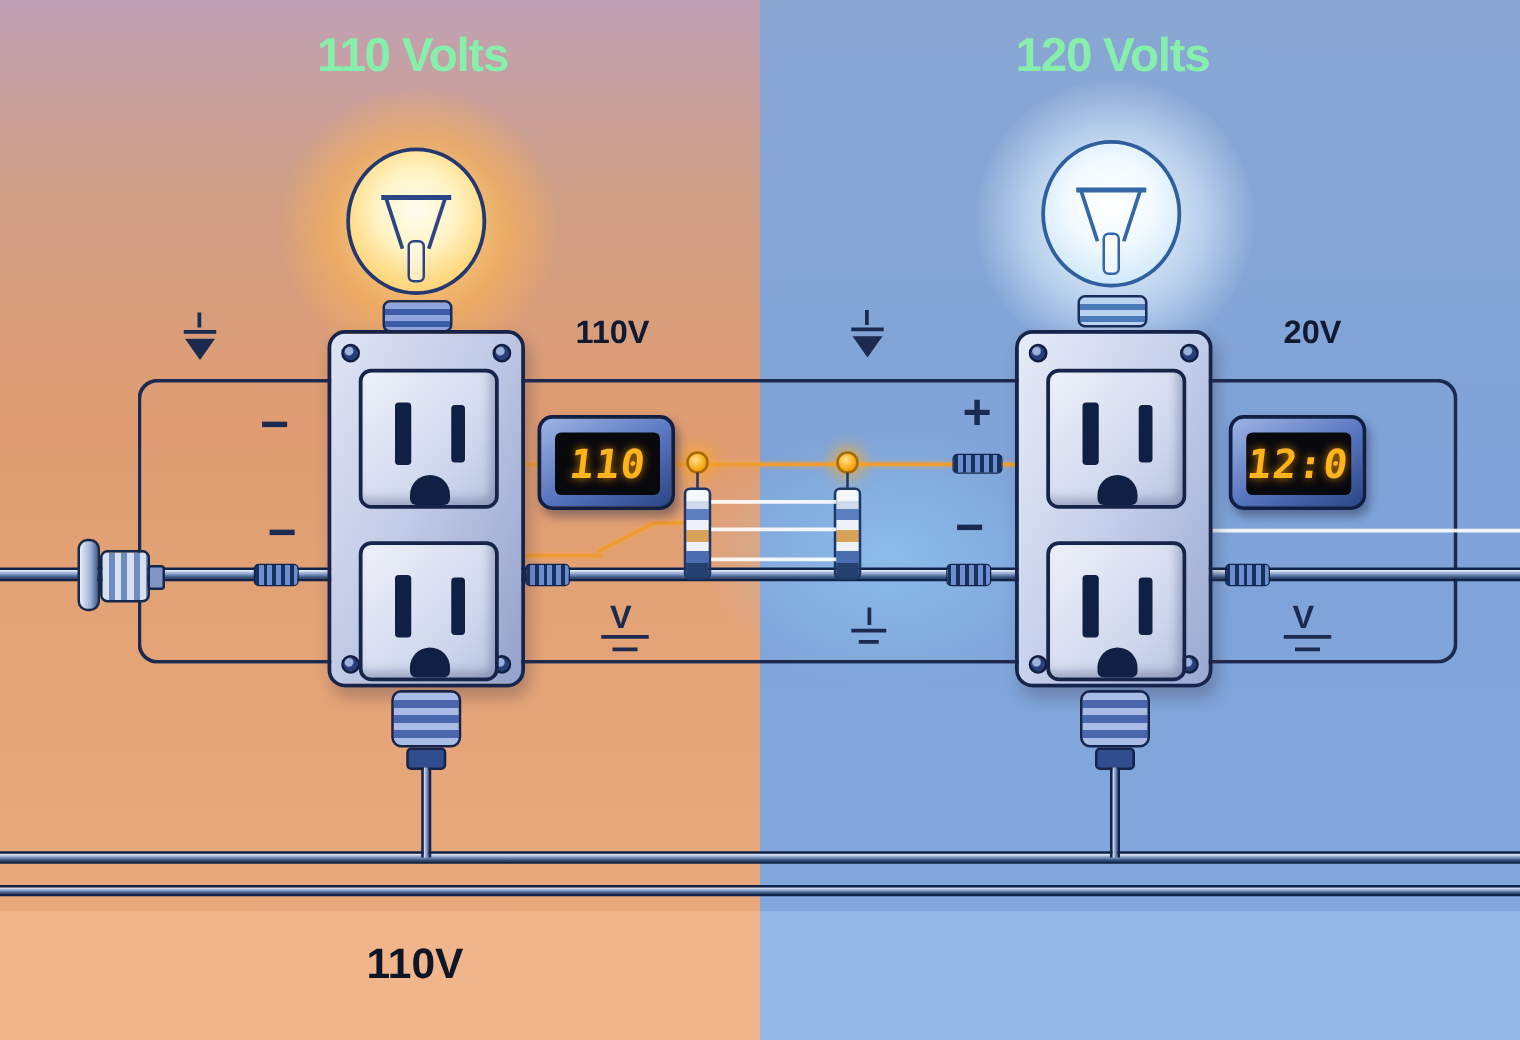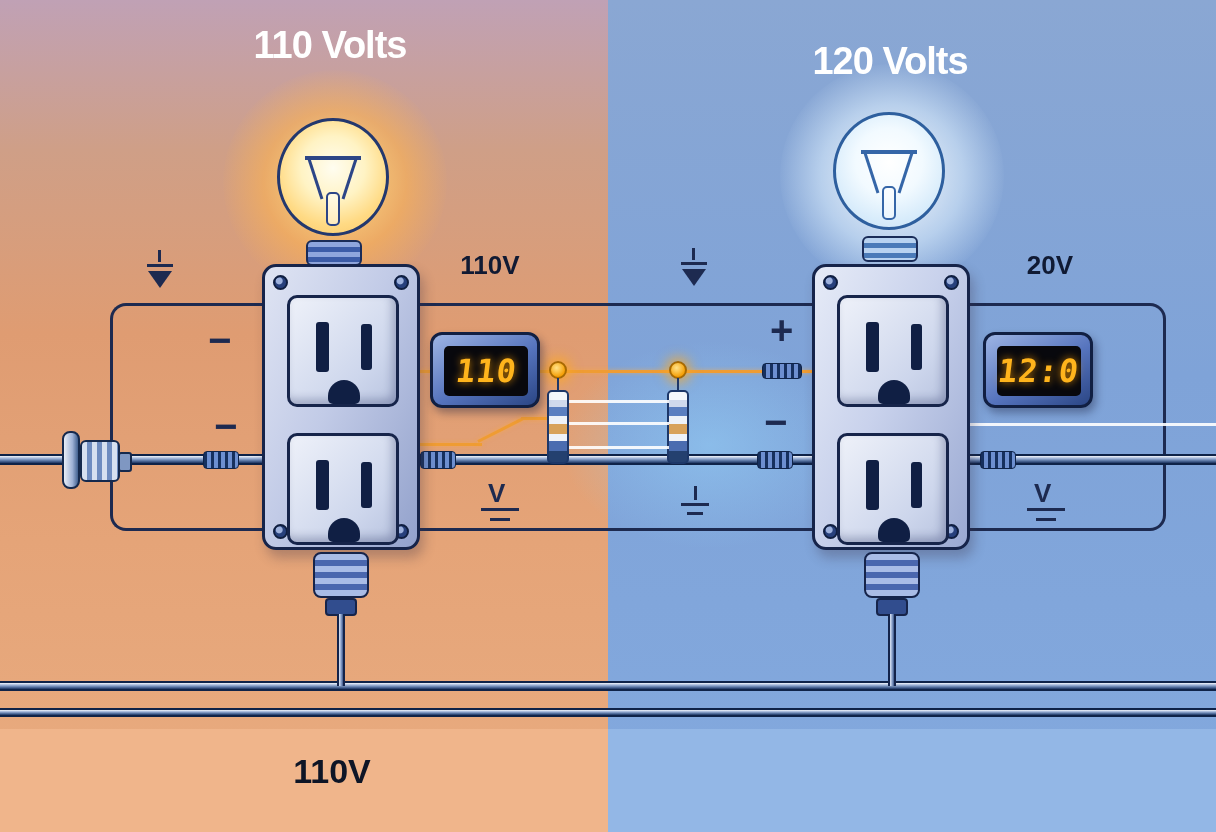--- a/index.html
+++ b/index.html
@@ -17,21 +17,21 @@
 
   .glow{border-radius:50%;}
   .glow-warm{left:223px;top:70px;width:224px;height:224px;
     background:radial-gradient(circle,rgba(255,225,140,.95) 0%,rgba(255,180,80,.55) 45%,rgba(255,170,90,0) 72%);}
   .glow-cool{left:780px;top:64px;width:224px;height:224px;
     background:radial-gradient(circle,rgba(255,255,255,.95) 0%,rgba(225,242,255,.55) 45%,rgba(225,242,255,0) 72%);}
   .glow-mid{left:560px;top:340px;width:300px;height:210px;border-radius:50%;
     background:radial-gradient(ellipse,rgba(150,212,250,.5) 0%,rgba(150,212,250,0) 70%);}
 
   
-  .title{width:300px;text-align:center;font-size:38px;font-weight:bold;color:#ffffff;letter-spacing:-1px;}
+  .title{width:300px;text-align:center;font-size:38px;font-weight:bold;color:#86efac;letter-spacing:-1px;}
   .vlabel{width:100px;text-align:center;font-size:26px;font-weight:600;color:#101a33;}
   .blabel{width:200px;text-align:center;font-size:34px;font-weight:bold;color:#0e1526;}
   .pol{font-size:40px;font-weight:bold;color:#1d2a50;line-height:1;}
 
   
   .boxL{left:110px;top:303px;width:498px;height:228px;border:3px solid #1d2a50;border-right:none;
         border-radius:16px 0 0 16px;}
   .boxR{left:608px;top:303px;width:558px;height:228px;border:3px solid #1d2a50;border-left:none;
         border-radius:0 16px 16px 0;}
   .wire-metal{background:linear-gradient(180deg,#f2f5fa 0%,#9fb4d8 35%,#55719f 70%,#1d3460 100%);
@@ -115,21 +115,21 @@
 
   <div class="panel-left"></div>
   <div class="panel-right"></div>
   <div class="footer-left"></div>
   <div class="footer-right"></div>
   <div class="glow glow-warm"></div>
   <div class="glow glow-cool"></div>
   <div class="glow-mid"></div>
 
   <div class="title" style="left:180px;top:24px;">110 Volts</div>
-  <div class="title" style="left:740px;top:40px;">120 Volts</div>
+  <div class="title" style="left:740px;top:24px;">120 Volts</div>
 
   <div class="boxL"></div>
   <div class="boxR"></div>
   <div class="wire-metal wire-main"></div>
   <div class="wire-metal wire-b1"></div>
   <div class="wire-metal wire-b2"></div>
 
   <div class="orange" style="left:420px;top:370px;width:392px;height:3px;"></div>
   <div class="orange" style="left:420px;top:443px;width:62px;height:3px;"></div>
   <div class="orange" style="left:478px;top:440px;width:50px;height:3px;transform:rotate(-27deg);transform-origin:left center;"></div>

